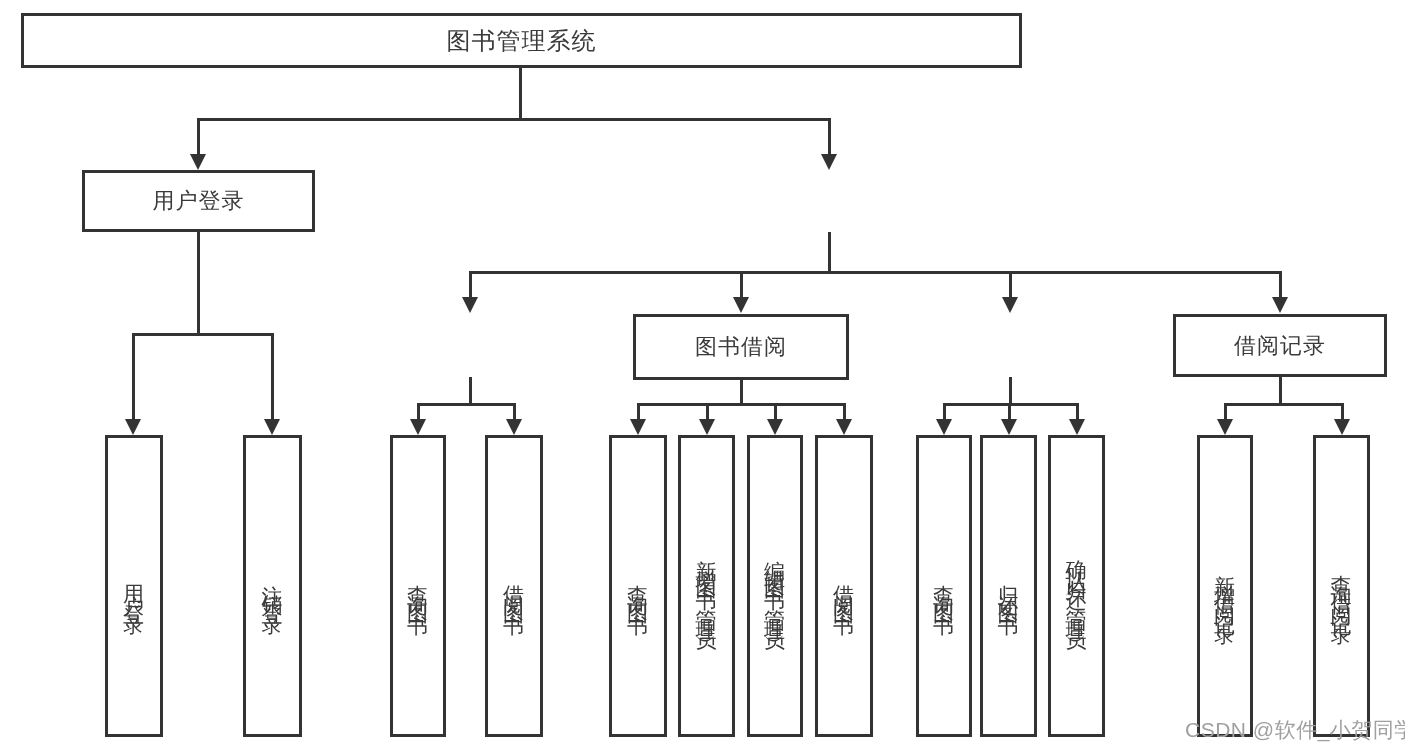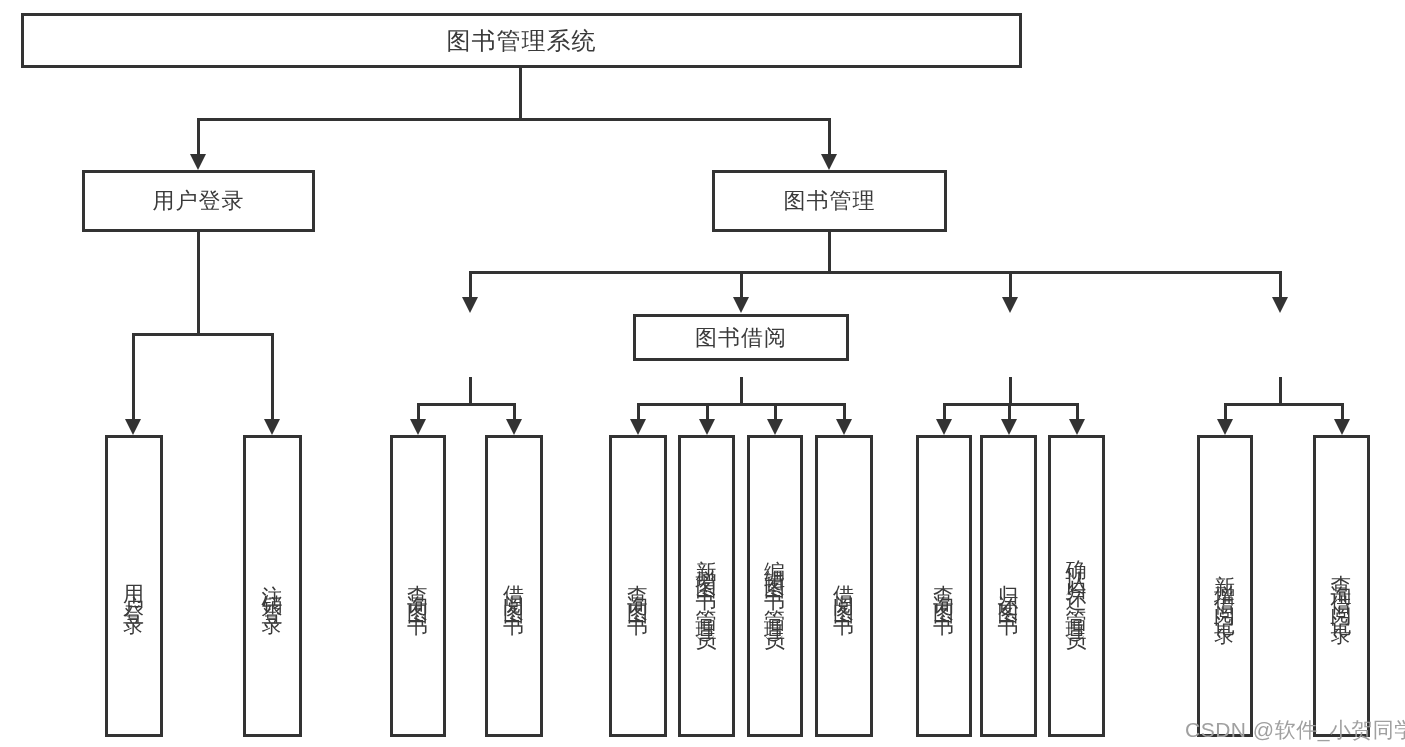--- a/index.html
+++ b/index.html
@@ -59,41 +59,41 @@
   <div class="box root" style="left:21px;top:13px;width:1001px;height:55px;">图书管理系统</div>
 
   <div class="vl" style="left:519px;top:68px;height:52px;"></div>
   <div class="hl" style="left:197px;top:118px;width:634px;"></div>
   <div class="vl" style="left:197px;top:118px;height:36px;"></div>
   <div class="arrow" style="left:190px;top:154px;"></div>
   <div class="vl" style="left:828px;top:118px;height:36px;"></div>
   <div class="arrow" style="left:821px;top:154px;"></div>
 
   <div class="box" style="left:82px;top:170px;width:233px;height:62px;">用户登录</div>
-  <div class="box" style="left:712px;top:170px;width:235px;height:62px;">图书管理</div>
 
   <div class="vl" style="left:197px;top:232px;height:104px;"></div>
   <div class="hl" style="left:132px;top:333px;width:142px;"></div>
   <div class="vl" style="left:132px;top:333px;height:86px;"></div>
   <div class="arrow" style="left:125px;top:419px;"></div>
   <div class="vl" style="left:271px;top:333px;height:86px;"></div>
   <div class="arrow" style="left:264px;top:419px;"></div>
 
   <div class="vl" style="left:828px;top:232px;height:42px;"></div>
   <div class="hl" style="left:469px;top:271px;width:813px;"></div>
   <div class="vl" style="left:469px;top:271px;height:26px;"></div>
   <div class="arrow" style="left:462px;top:297px;"></div>
   <div class="vl" style="left:740px;top:271px;height:26px;"></div>
   <div class="arrow" style="left:733px;top:297px;"></div>
   <div class="vl" style="left:1009px;top:271px;height:26px;"></div>
   <div class="arrow" style="left:1002px;top:297px;"></div>
   <div class="vl" style="left:1279px;top:271px;height:26px;"></div>
   <div class="arrow" style="left:1272px;top:297px;"></div>
 
-  <div class="box" style="left:633px;top:314px;width:216px;height:47px;">图书借阅</div>
+  <div class="box" style="left:633px;top:314px;width:216px;height:66px;">图书借阅</div>
+  <div class="box" style="left:1173px;top:314px;width:214px;height:63px;">借阅记录</div>
 
   <div class="vl" style="left:469px;top:377px;height:29px;"></div>
   <div class="hl" style="left:417px;top:403px;width:99px;"></div>
   <div class="vl" style="left:417px;top:403px;height:16px;"></div>
   <div class="arrow" style="left:410px;top:419px;"></div>
   <div class="vl" style="left:513px;top:403px;height:16px;"></div>
   <div class="arrow" style="left:506px;top:419px;"></div>
 
   <div class="vl" style="left:740px;top:377px;height:29px;"></div>
   <div class="hl" style="left:637px;top:403px;width:209px;"></div>

